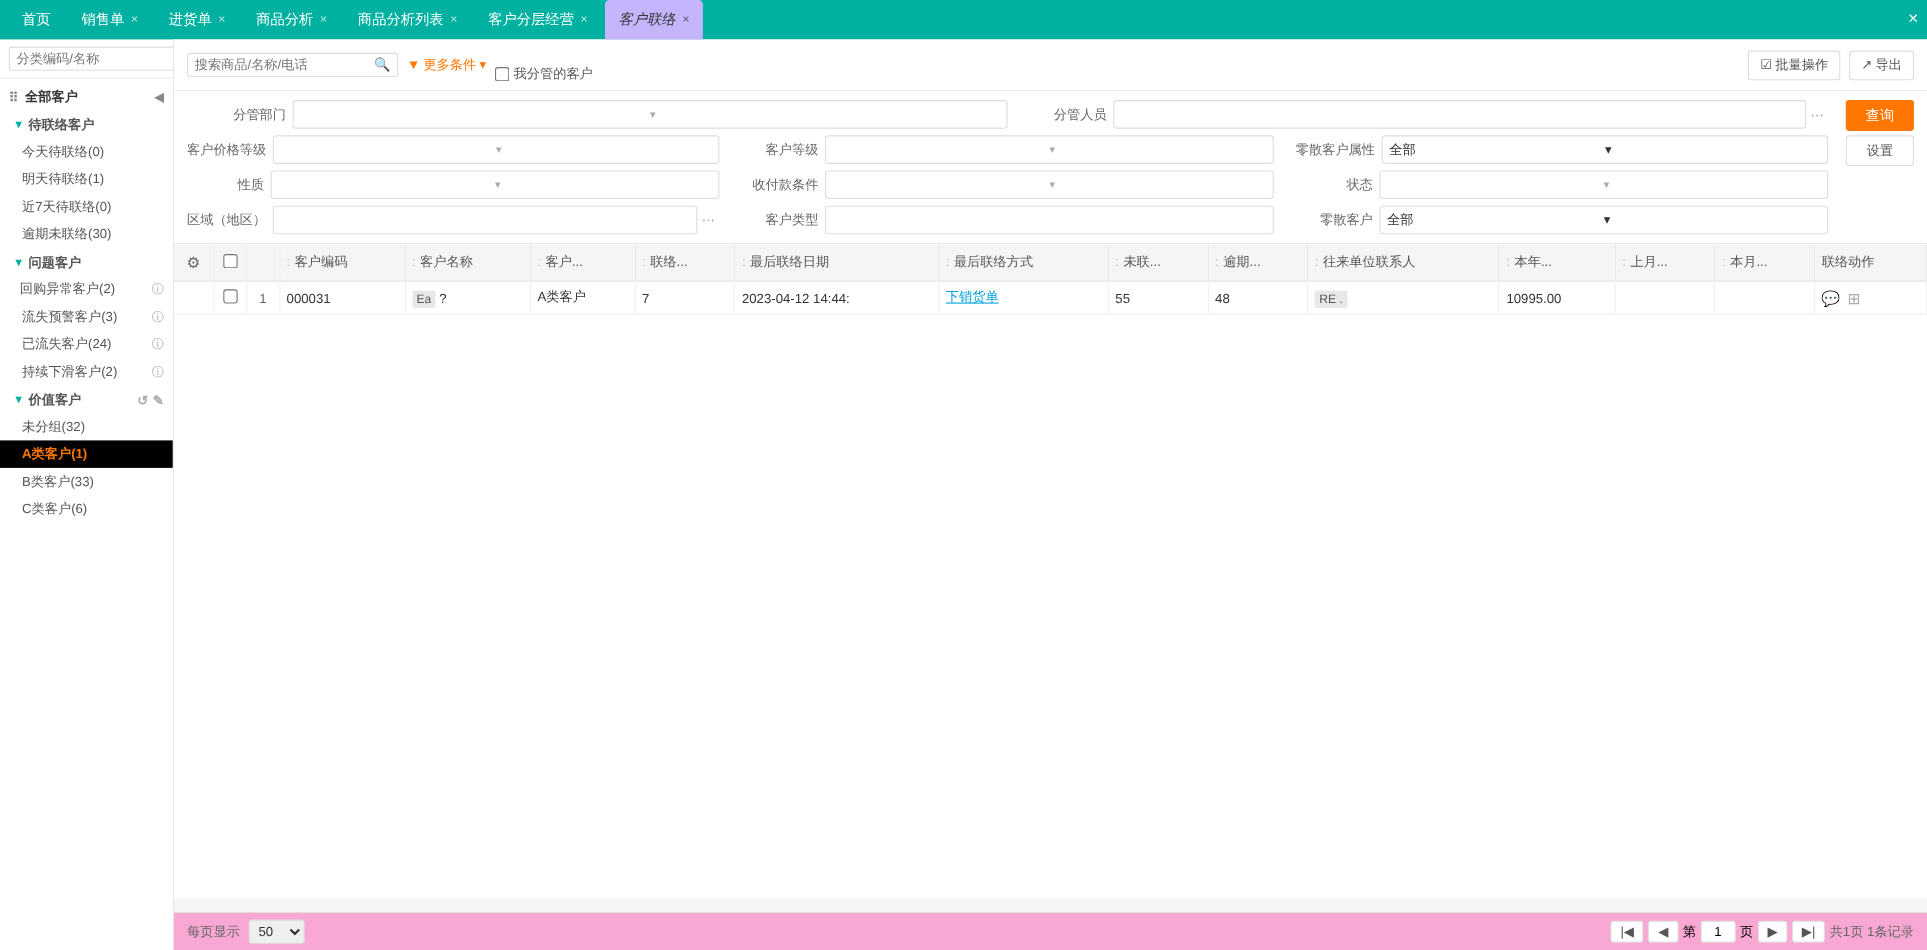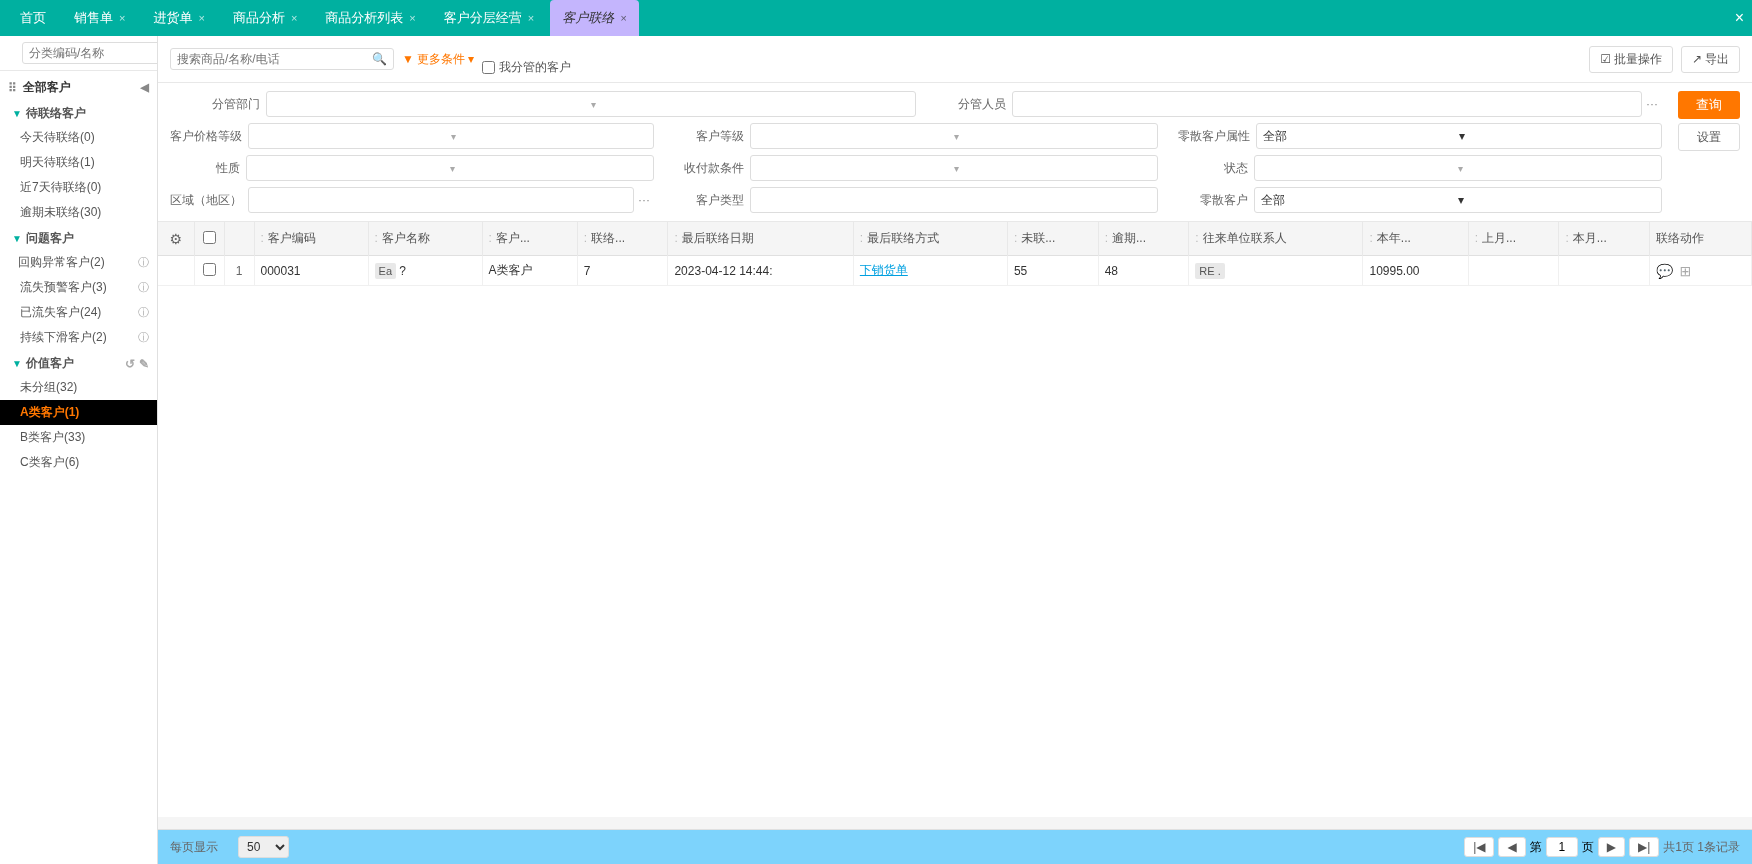--- a/index.html
+++ b/index.html
@@ -22,21 +22,21 @@
 
     
     .main-container { display: flex; height: calc(864px - 36px); background: #f0f0f0; }
 
     
     .sidebar {
       width: 158px; background: white; border-right: 1px solid #e0e0e0;
       display: flex; flex-direction: column; overflow-y: auto; flex-shrink: 0;
     }
     .sidebar-search {
-      display: flex; align-items: center; padding: 6px 22px; border-bottom: 1px solid #e8e8e8;
+      display: flex; align-items: center; padding: 6px 8px; border-bottom: 1px solid #e8e8e8;
     }
     .sidebar-search input {
       flex: 1; border: 1px solid #ddd; border-radius: 3px; padding: 3px 6px;
       font-size: 12px; color: #999; outline: none;
     }
 
     .sidebar-group-header {
       display: flex; align-items: center; padding: 8px 8px 4px 8px;
       font-weight: bold; color: #333; font-size: 13px; cursor: pointer;
     }
@@ -67,21 +67,21 @@
       flex: 1; display: flex; flex-direction: column; background: #f5f5f5; overflow: hidden;
     }
 
     
     .filter-bar {
       display: flex; align-items: center; padding: 6px 12px; background: white;
       border-bottom: 1px solid #e8e8e8; gap: 8px;
     }
     .filter-search {
       display: flex; align-items: center; border: 1px solid #ddd; border-radius: 3px;
-      padding: 3px 6px; width: 224px;
+      padding: 3px 6px; width: 192px;
     }
     .filter-search input { border: none; outline: none; font-size: 12px; color: #999; flex: 1; }
     .filter-search .s-icon { color: #00b0a0; cursor: pointer; }
     .filter-more { color: #ff7700; cursor: pointer; display: flex; align-items: center; gap: 3px; }
     .filter-checkbox { display: flex; align-items: center; gap: 4px; color: #555; cursor: pointer; margin-top: 17px; }
     .filter-actions { margin-left: auto; display: flex; gap: 8px; align-items: center; }
     .btn-batch { background: white; border: 1px solid #ddd; padding: 4px 10px; border-radius: 3px; cursor: pointer; color: #555; display: flex; align-items: center; gap: 3px; }
     .btn-export { background: white; border: 1px solid #ddd; padding: 4px 10px; border-radius: 3px; cursor: pointer; color: #555; display: flex; align-items: center; gap: 3px; }
 
     
@@ -134,22 +134,22 @@
     .col-index { width: 30px; text-align: center; color: #666; }
 
     .link-text { color: #00a0e0; text-decoration: underline; cursor: pointer; }
 
     
     .row-actions { display: flex; gap: 6px; align-items: center; }
     .row-action-icon { color: #aaa; cursor: pointer; font-size: 14px; }
 
     
     .bottom-bar {
-      display: flex; align-items: center; padding: 6px 12px; background: #7dd3fc;
-      border-top: 1px solid #e0e0e0; gap: 20px; justify-content: flex-end;
+      display: flex; align-items: center; padding: 6px 12px; background: #f9a8d4;
+      border-top: 1px solid #e0e0e0; gap: 8px; justify-content: flex-end;
     }
     .page-size-label { color: #666; }
     .page-size-select {
       border: 1px solid #ddd; border-radius: 3px; padding: 2px 4px; color: #333; cursor: pointer;
     }
     .pagination { display: flex; align-items: center; gap: 4px; margin-left: auto; }
     .page-btn { border: 1px solid #ddd; background: white; padding: 2px 8px; border-radius: 3px; cursor: pointer; color: #555; }
     .page-btn:disabled { color: #ccc; cursor: default; }
     .page-input { border: 1px solid #ddd; border-radius: 3px; padding: 2px 4px; width: 32px; text-align: center; }
     .page-total { color: #666; }

